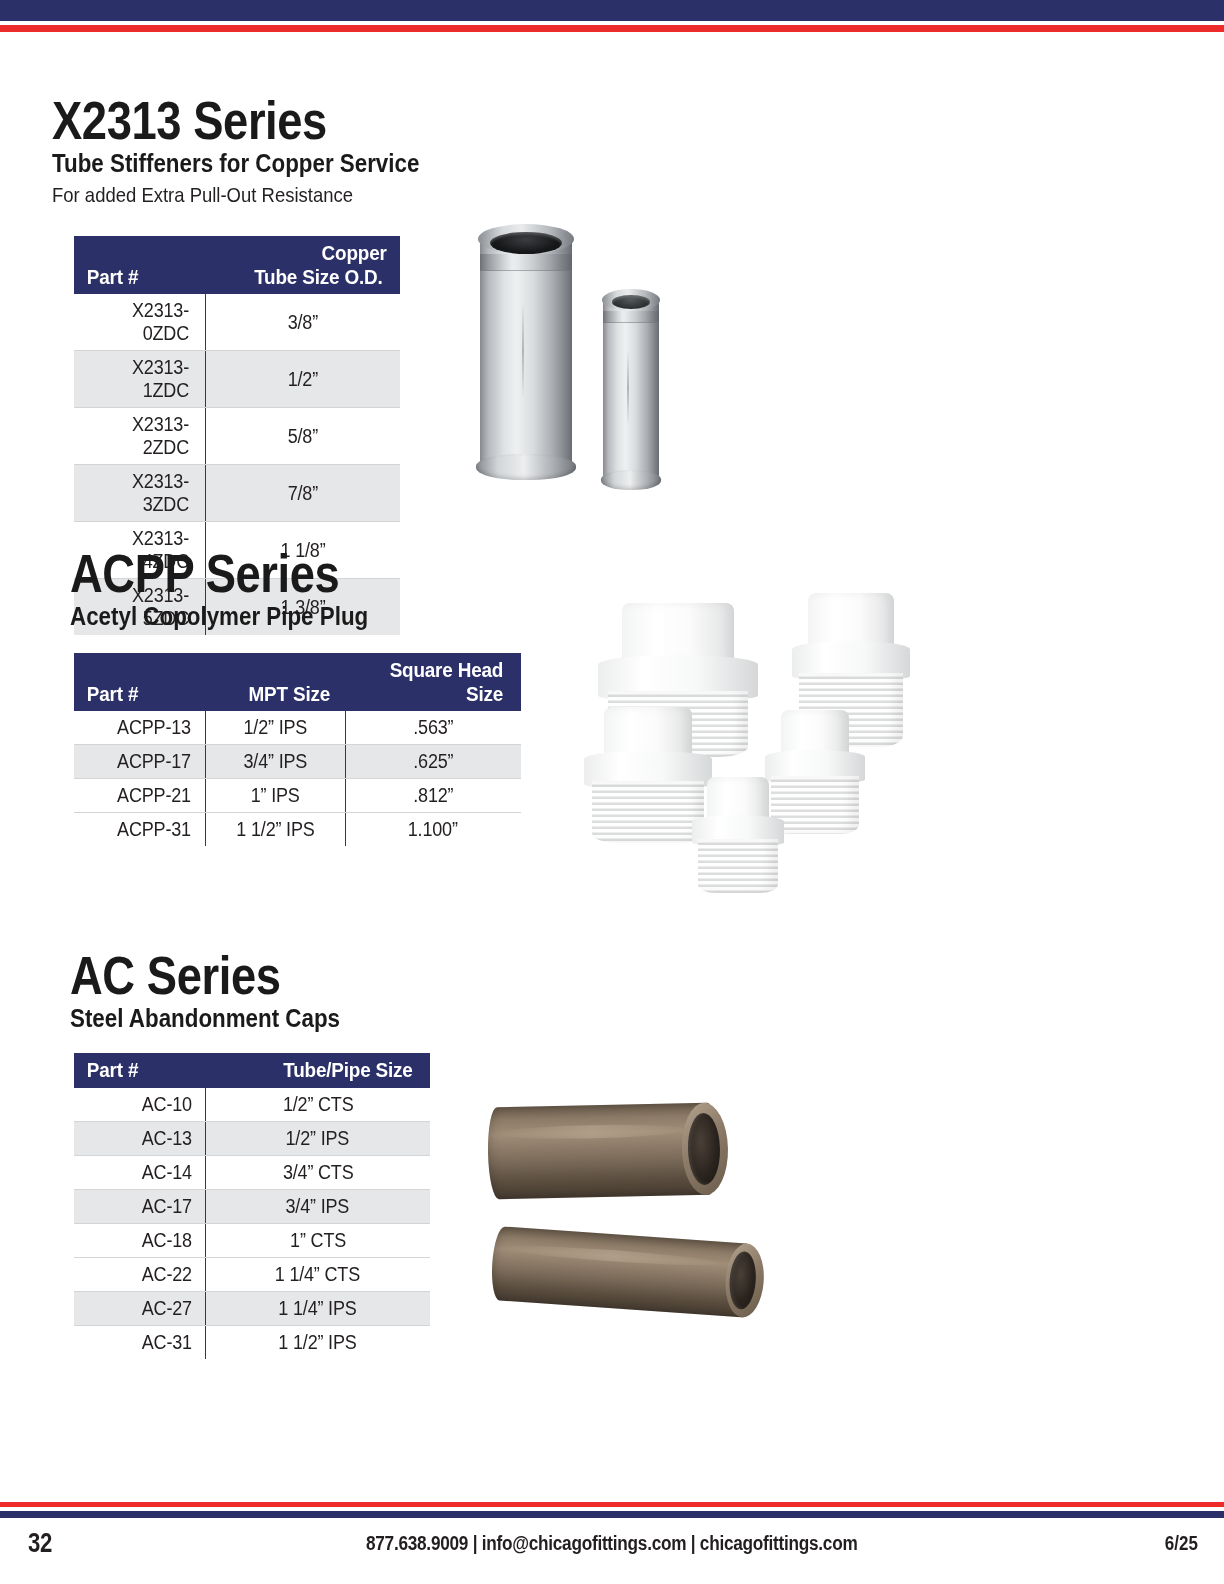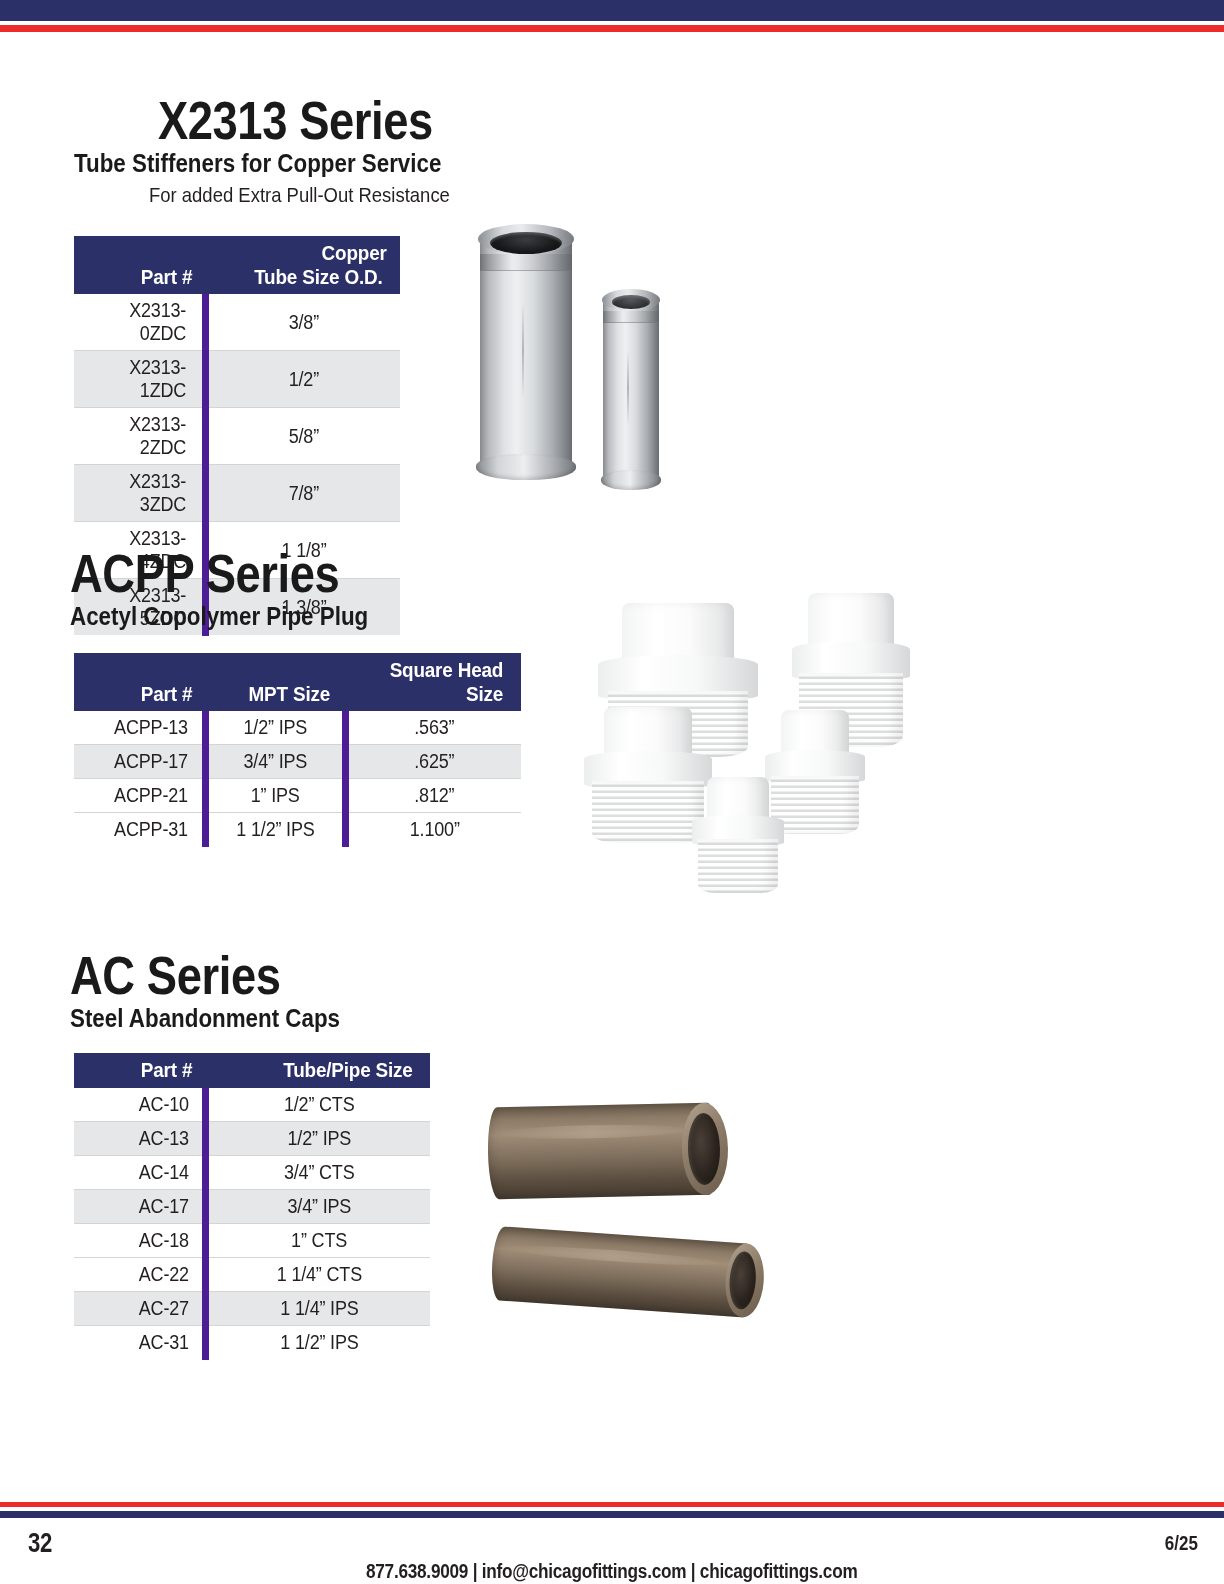--- a/index.html
+++ b/index.html
@@ -79,21 +79,20 @@
   }
   .footer .contact {
     position: absolute;
     left: 0; top: 4px;
     width: 1224px;
     text-align: center;
     font-size: 20px;
     font-weight: bold;
     letter-spacing: -0.3px;
     font-family: "Liberation Sans Narrow", "Liberation Sans", sans-serif;
-    margin-top: 28px;
   }
   .footer .contact span { transform: scaleX(0.86); display: inline-block; }
   .footer .rev {
     position: absolute;
     right: 26px; top: 4px;
     font-size: 20px;
     font-weight: bold;
     font-family: "Liberation Sans Narrow", "Liberation Sans", sans-serif;
     transform: scaleX(0.85);
     transform-origin: right top;
@@ -145,39 +144,39 @@
     color: #ffffff;
     font-size: 21px;
     font-weight: bold;
     padding: 5px 10px 6px 10px;
     letter-spacing: -0.2px;
     line-height: 1.12;
     vertical-align: bottom;
     border: none;
   }
   table.spec th.lead {
-    text-align: right;
+    text-align: left;
   }
   table.spec th.ctr {
     text-align: right;
   }
   table.spec td {
     font-size: 20px;
     padding: 5px 10px 5px 10px;
     color: #231f20;
     border-bottom: 1px solid #ffffff;
     letter-spacing: -0.2px;
     line-height: 1.15;
   }
   table.spec td.lead { text-align: right; }
   table.spec td.ctr  { text-align: center; }
   table.spec tbody tr.odd  td { background: #ffffff; }
   table.spec tbody tr.even td { background: #e6e7e8; }
   table.spec tbody td:not(:first-child) {
-    border-left: 7px solid #4c1d95;
+    border-left: 1px solid #4c1d95;
   }
   table.spec tbody tr:not(:last-child) td {
     border-bottom: 1px solid #d4d5d7;
   }
   .cellwrap { display: inline-block; transform: scaleX(0.9); }
 
   
   .photo { position: absolute; }
 
   .tube-metal {
@@ -296,21 +295,21 @@
   }
 </style>
 </head>
 <body>
 
 <div class="top-rule">
   <div class="navy"></div>
   <div class="red"></div>
 </div>
 
-<div class="section" style="left:74px; top:95px;text-align:right;">
+<div class="section" style="left:52px; top:95px;">
   <div class="series-title">X2313 Series</div>
   <div class="series-sub">Tube Stiffeners for Copper Service</div>
   <div class="series-note">For added Extra Pull-Out Resistance</div>
 </div>
 
 <table class="spec" style="position:absolute; left:74px; top:236px; width:326px;">
   <colgroup>
       <col style="width:131px">
       <col style="width:195px">
     </colgroup>

